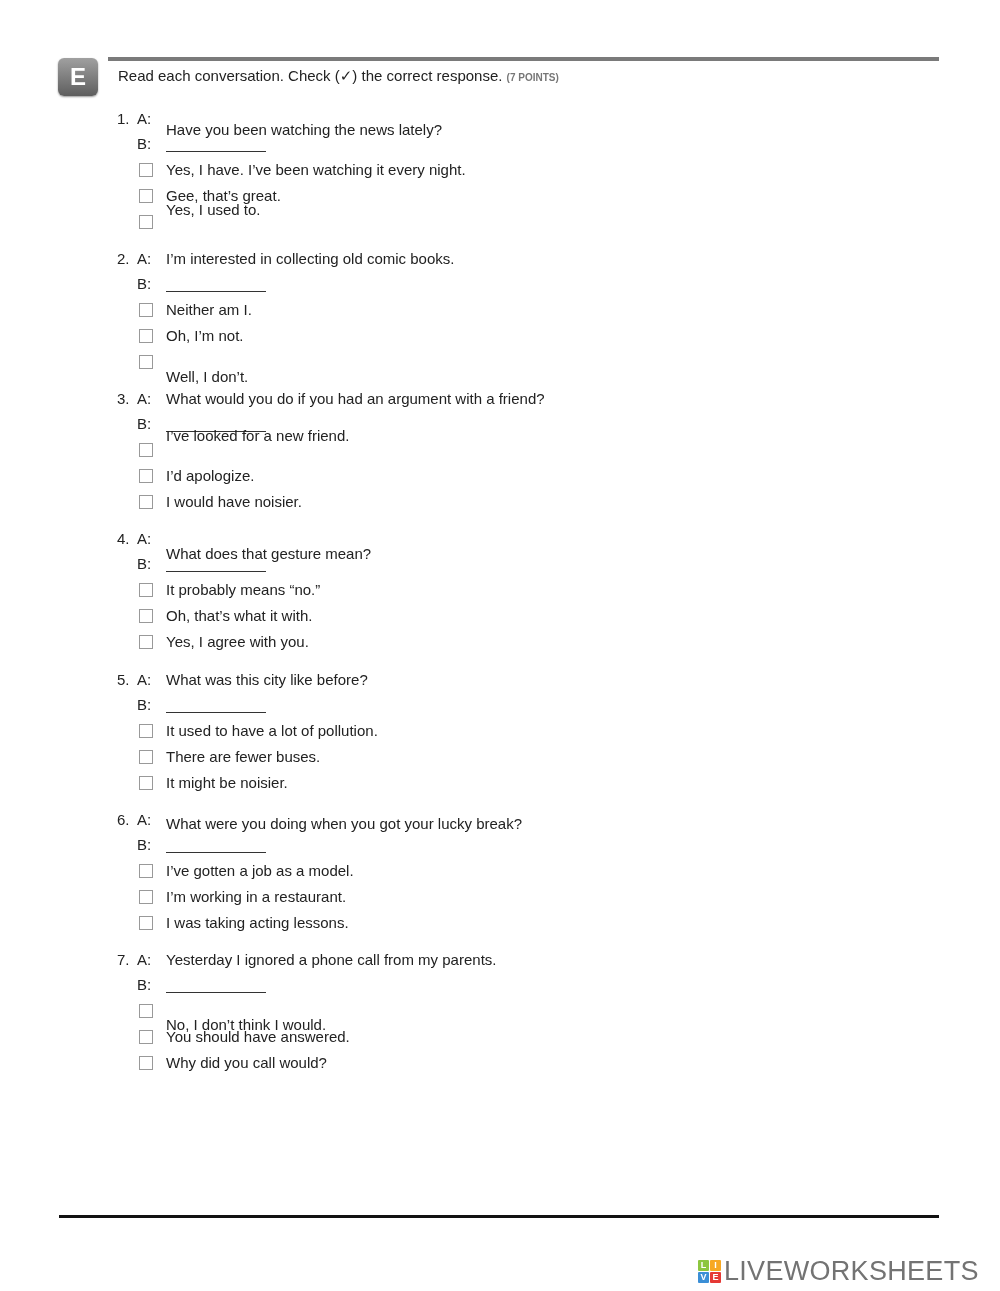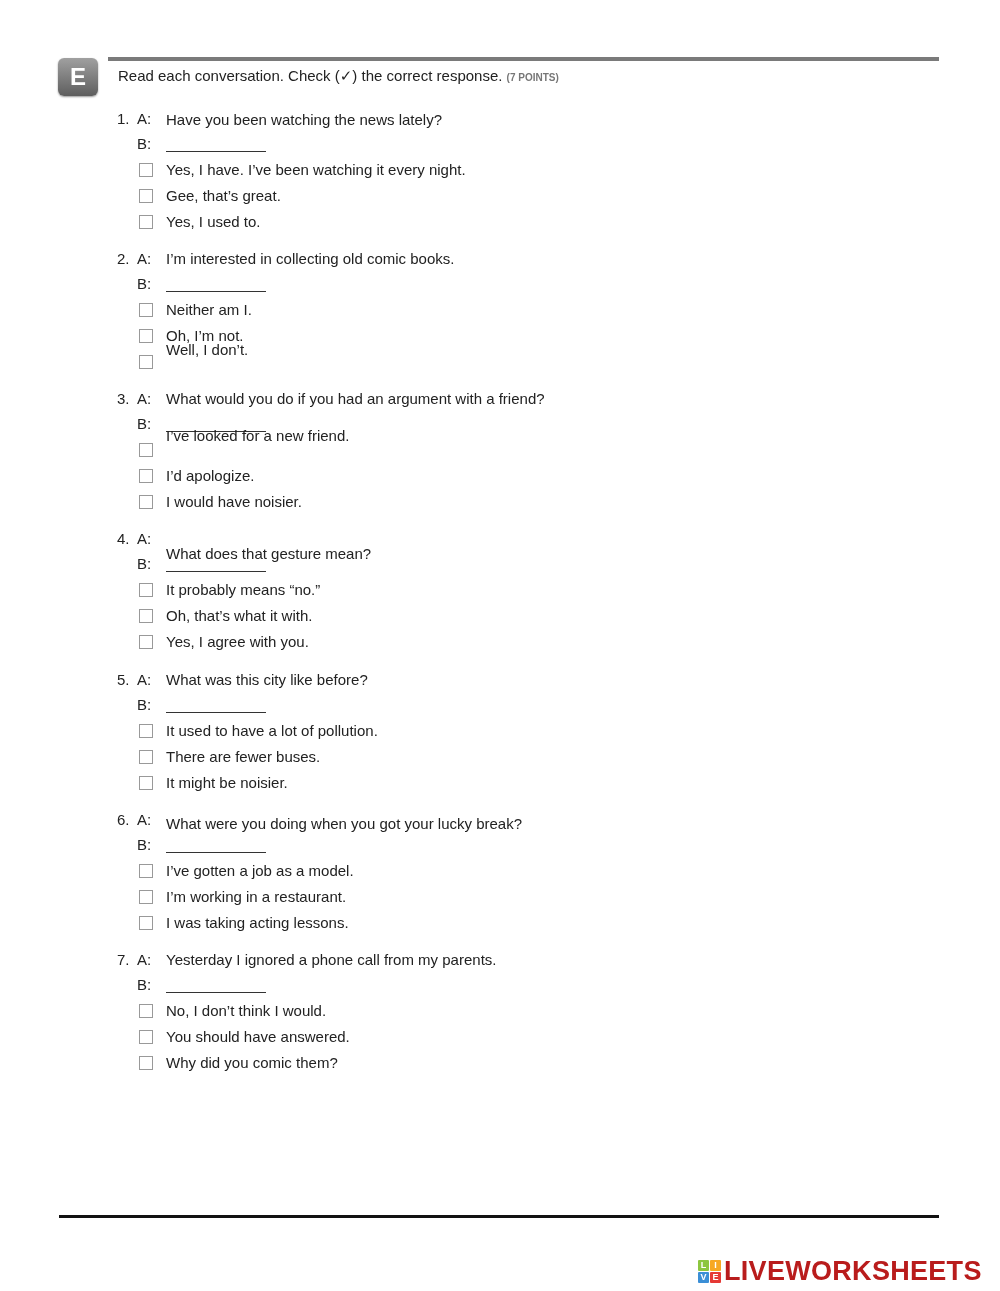--- a/index.html
+++ b/index.html
@@ -16,58 +16,58 @@
   .a-label { position:absolute; left:137px; }
   .a-text { position:absolute; left:166px; }
   .b-label { position:absolute; left:137px; }
   .blank { position:absolute; left:166px; width:100px; border-bottom:1px solid #333; height:15px; }
   .opt-box { position:absolute; left:139px; width:12px; height:12px; border:1px solid #999; background:#fff; }
   .opt-text { position:absolute; left:166px; font-size:15px; white-space:nowrap; }
   .bottom-rule { position:absolute; left:59px; top:1215px; width:880px; height:3px; background:#111; }
   .logo { position:absolute; left:698px; top:1257px; height:28px; display:flex; align-items:center; }
   .logo-grid { display:grid; grid-template-columns:11px 11px; grid-template-rows:11px 11px; gap:1px; margin-right:3px; }
   .logo-cell { font-size:9px; font-weight:bold; color:#fff; text-align:center; line-height:11px; border-radius:1px; }
-  .logo-text { font-size:27px; font-weight:bold; color:#b91c1c; letter-spacing:0.3px; }
+  .logo-text { font-size:27px; font-weight:normal; color:#737373; letter-spacing:0.3px; }
 </style>
 </head>
 <body>
 
 <div class="top-rule"></div>
 <div class="badge">E</div>
 <div class="instructions">
   <span>Read each conversation. Check (✓) the correct response.</span>
   <span class="points">(7 POINTS)</span>
 </div>
 
 <div id="questions">
     <div class="question" style="top: 110px;">
       <span class="q-line num" style="top:0">1.</span>
       <span class="q-line a-label" style="top:0">A:</span>
-      <span class="q-line a-text" style="top:1px">Have you been watching the news lately?</span>
+      <span class="q-line a-text" style="top:11px">Have you been watching the news lately?</span>
       <span class="q-line b-label" style="top:25px">B:</span>
       <span class="blank" style="top:26px"></span>
       <span class="opt-box" style="top:53px"></span>
       <span class="opt-text" style="top:51px">Yes, I have. I’ve been watching it every night.</span>
       <span class="opt-box" style="top:79px"></span>
       <span class="opt-text" style="top:77px">Gee, that’s great.</span>
       <span class="opt-box" style="top:105px"></span>
-      <span class="opt-text" style="top:103px">Yes, I used to.</span>
+      <span class="opt-text" style="top:91px">Yes, I used to.</span>
     </div>
     <div class="question" style="top: 250px;">
       <span class="q-line num" style="top:0">2.</span>
       <span class="q-line a-label" style="top:0">A:</span>
       <span class="q-line a-text" style="top:0">I’m interested in collecting old comic books.</span>
       <span class="q-line b-label" style="top:25px">B:</span>
       <span class="blank" style="top:26px"></span>
       <span class="opt-box" style="top:53px"></span>
       <span class="opt-text" style="top:51px">Neither am I.</span>
       <span class="opt-box" style="top:79px"></span>
       <span class="opt-text" style="top:77px">Oh, I’m not.</span>
       <span class="opt-box" style="top:105px"></span>
-      <span class="opt-text" style="top:91px">Well, I don’t.</span>
+      <span class="opt-text" style="top:118px">Well, I don’t.</span>
     </div>
     <div class="question" style="top: 390px;">
       <span class="q-line num" style="top:0">3.</span>
       <span class="q-line a-label" style="top:0">A:</span>
       <span class="q-line a-text" style="top:0">What would you do if you had an argument with a friend?</span>
       <span class="q-line b-label" style="top:25px">B:</span>
       <span class="blank" style="top:26px"></span>
       <span class="opt-box" style="top:53px"></span>
       <span class="opt-text" style="top:37px">I’ve looked for a new friend.</span>
       <span class="opt-box" style="top:79px"></span>
@@ -114,25 +114,25 @@
       <span class="opt-box" style="top:105px"></span>
       <span class="opt-text" style="top:103px">I was taking acting lessons.</span>
     </div>
     <div class="question" style="top: 951px;">
       <span class="q-line num" style="top:0">7.</span>
       <span class="q-line a-label" style="top:0">A:</span>
       <span class="q-line a-text" style="top:0">Yesterday I ignored a phone call from my parents.</span>
       <span class="q-line b-label" style="top:25px">B:</span>
       <span class="blank" style="top:26px"></span>
       <span class="opt-box" style="top:53px"></span>
-      <span class="opt-text" style="top:51px">No, I don’t think I would.</span>
+      <span class="opt-text" style="top:65px">No, I don’t think I would.</span>
       <span class="opt-box" style="top:79px"></span>
       <span class="opt-text" style="top:77px">You should have answered.</span>
       <span class="opt-box" style="top:105px"></span>
-      <span class="opt-text" style="top:103px">Why did you comic them?</span>
+      <span class="opt-text" style="top:103px">Why did you call would?</span>
     </div>
   </div>
 
 <div class="bottom-rule"></div>
 
 <div class="logo">
   <div class="logo-grid">
     <div class="logo-cell" style="background: rgb(140, 198, 63);">L</div>
     <div class="logo-cell" style="background: rgb(247, 168, 35);">I</div>
     <div class="logo-cell" style="background: rgb(59, 143, 214);">V</div>

